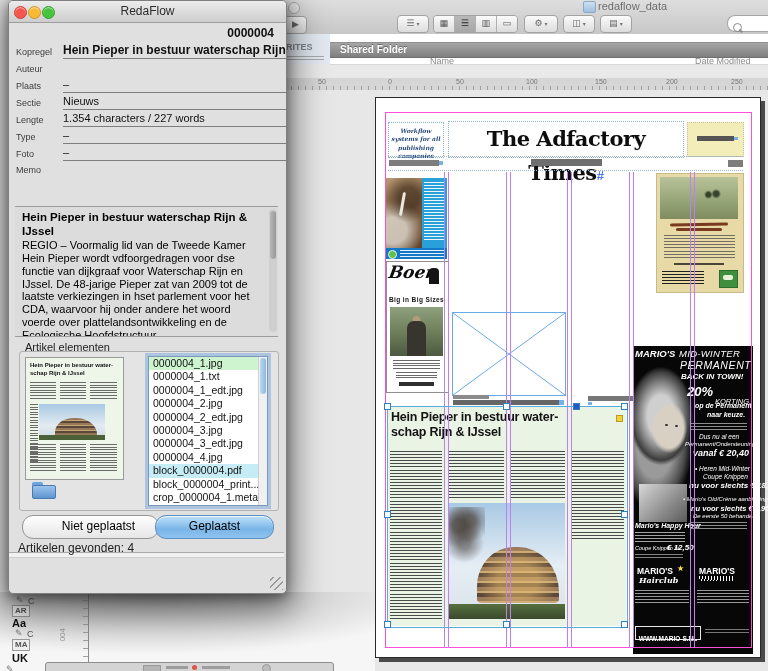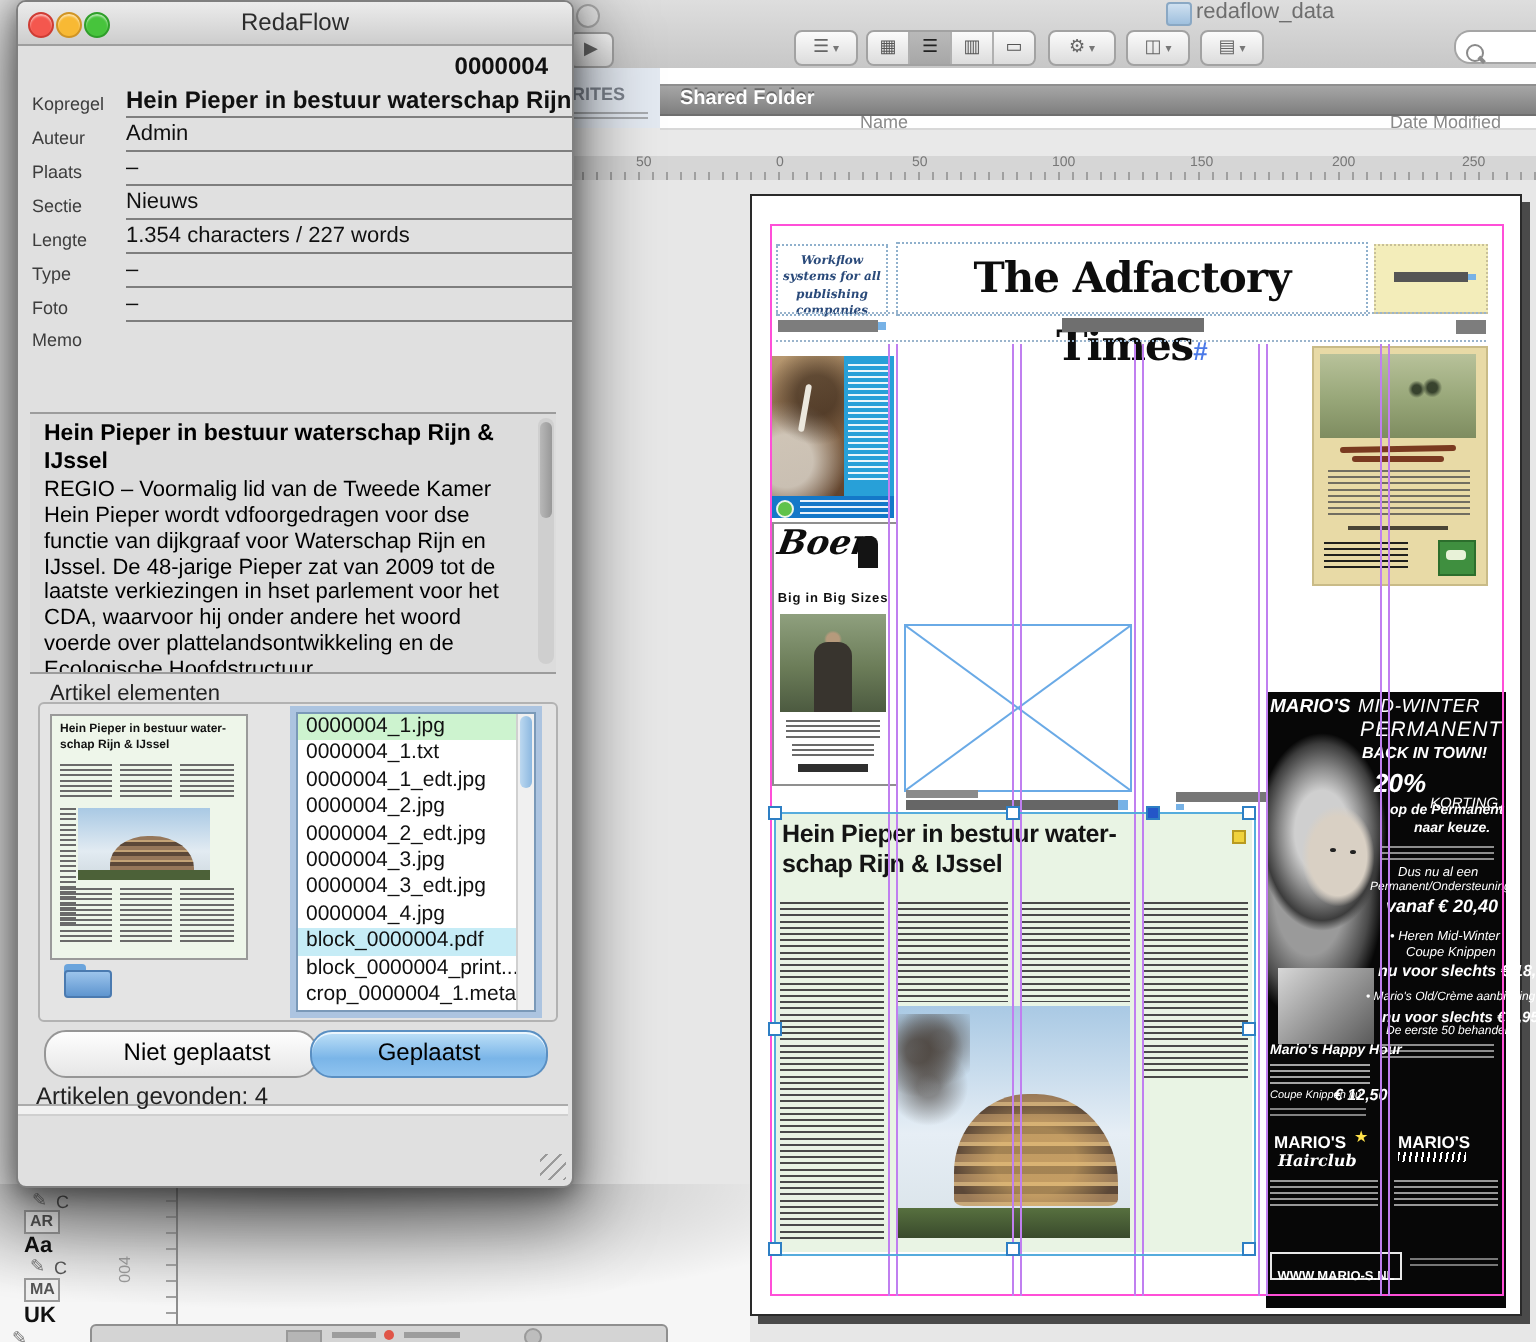--- a/index.html
+++ b/index.html
@@ -331,21 +331,20 @@
       <div style="text-align:center;font-size:12px;color:#2c2c2c;line-height:20px;">RedaFlow</div>
     </div>
     <div class="abs" style="right:12px;top:25px;font-size:12px;font-weight:bold;color:#111;">0000004</div>
 
     <div class="frow" style="top:42px;">
       <span class="flabel">Kopregel</span>
       <span class="fvalue big">Hein Pieper in bestuur waterschap Rijn  IJssel</span>
     </div>
     <div class="frow" style="top:59px;">
       <span class="flabel">Auteur</span>
-      <span class="fvalue">Admin</span>
     </div>
     <div class="frow" style="top:76px;">
       <span class="flabel">Plaats</span>
       <span class="fvalue">–</span>
     </div>
     <div class="frow" style="top:93px;">
       <span class="flabel">Sectie</span>
       <span class="fvalue">Nieuws</span>
     </div>
     <div class="frow" style="top:110px;">

